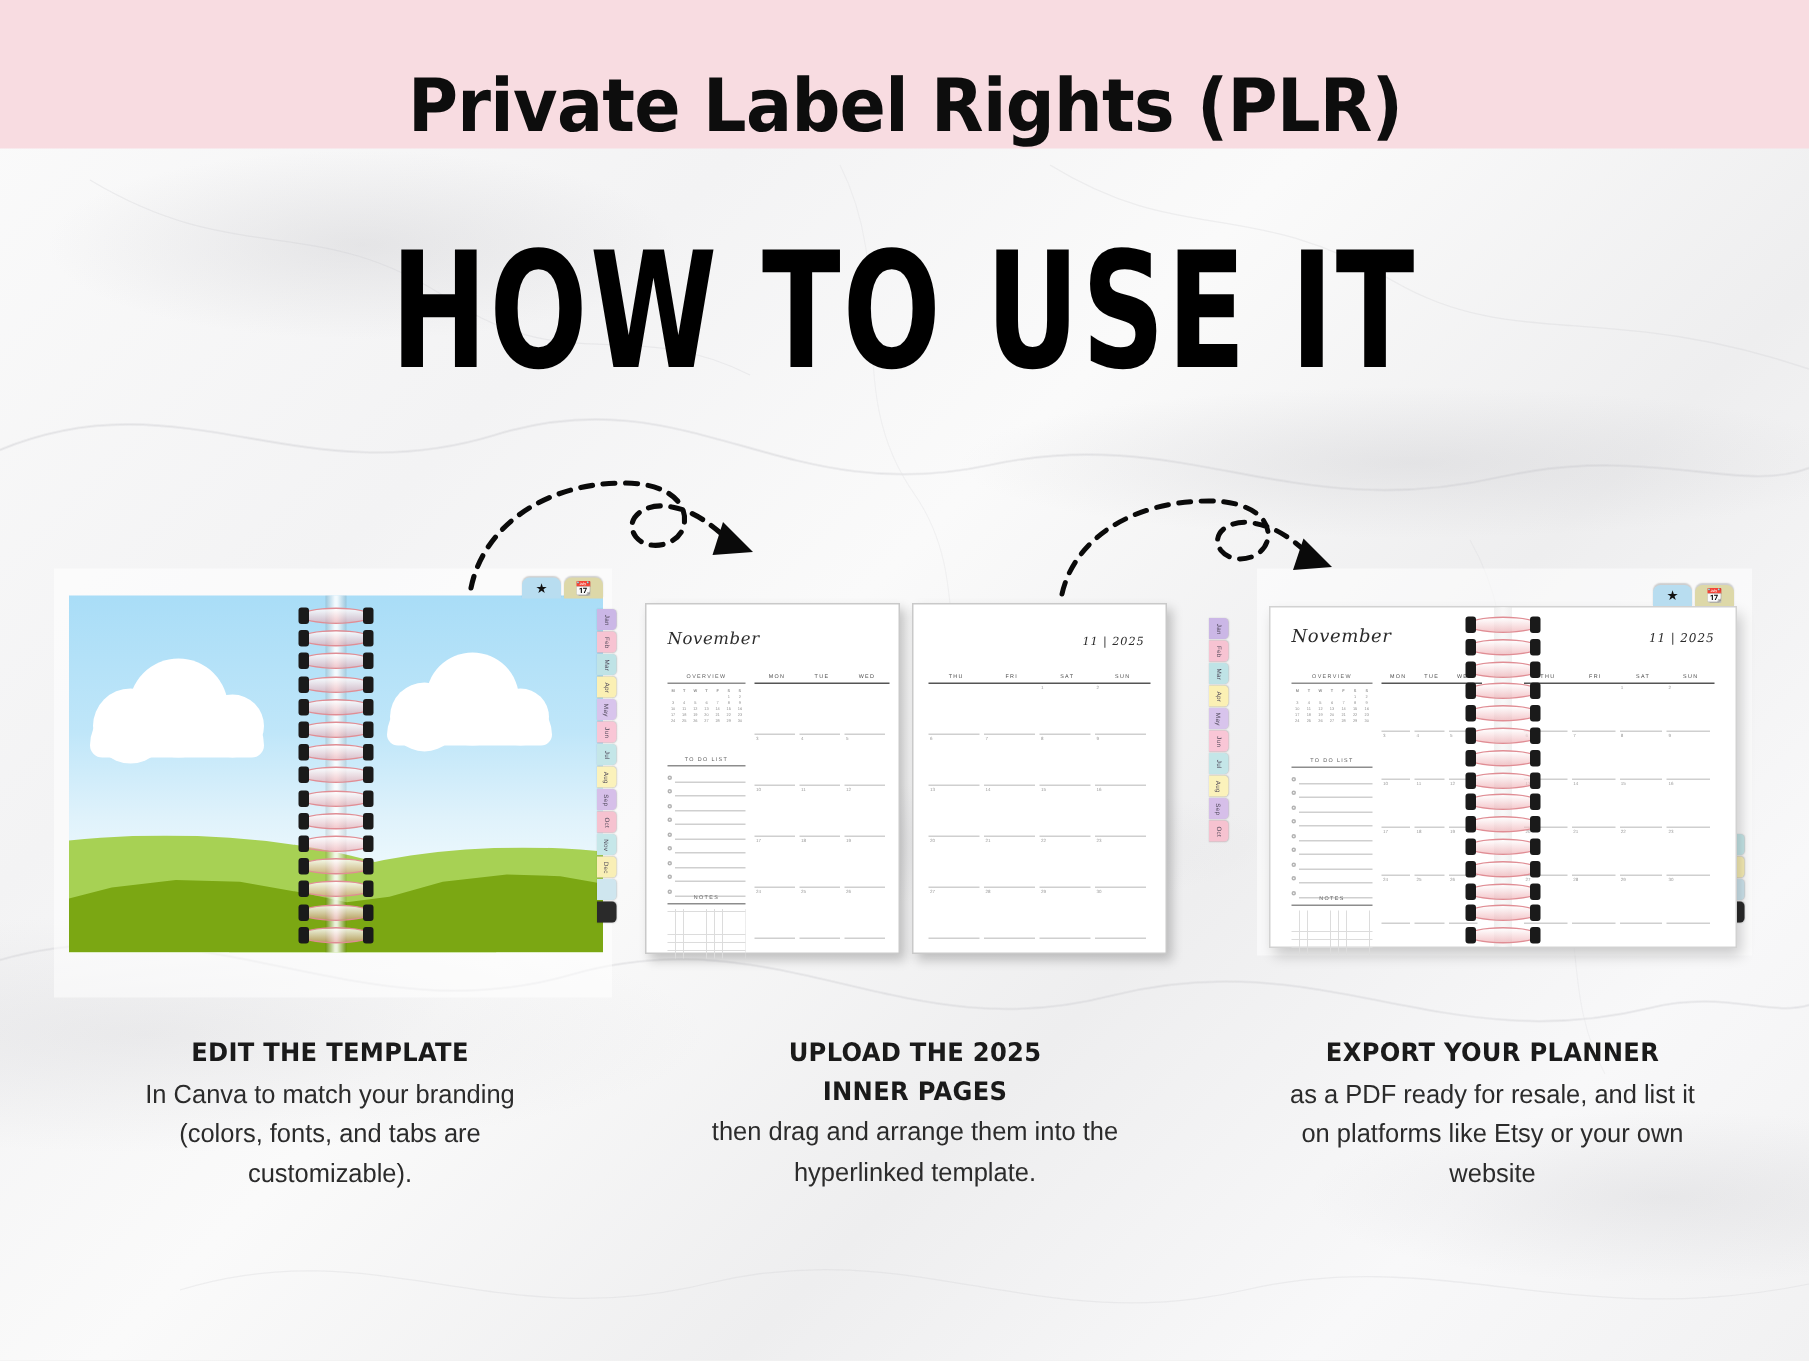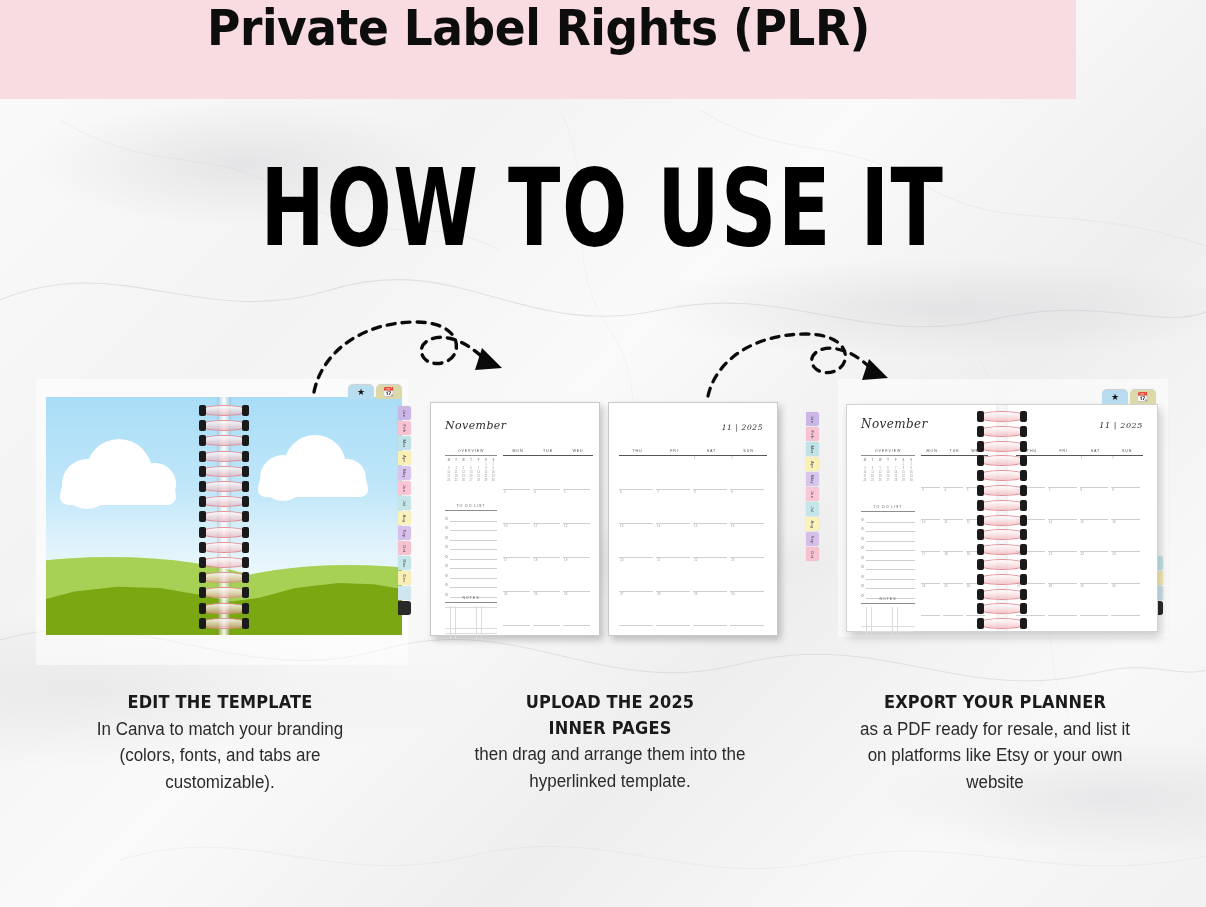--- a/index.html
+++ b/index.html
@@ -22,23 +22,23 @@
       radial-gradient(ellipse 260px 60px at 55% 62%, rgba(195,195,199,.22), transparent 70%),
       radial-gradient(ellipse 520px 110px at 8% 76%, rgba(188,188,193,.22), transparent 72%),
       radial-gradient(ellipse 330px 80px at 92% 88%, rgba(192,192,196,.26), transparent 72%),
       linear-gradient(135deg, #fbfbfb 0%, #f3f3f4 28%, #fafafa 46%, #eeeeef 66%, #f8f8f9 84%, #f1f1f2 100%);
   }
   #marble-veins { position: absolute; inset: 0; }
 
   
   #header-band {
     position: absolute; left: 0; top: 0;
-    width: 1076px; height: 99px;
+    width: 1206px; height: 99px;
     background: #f8dce1;
-    display: flex; align-items: flex-start; justify-content: center;
+    display: flex; align-items: flex-end; justify-content: center;
     z-index: 5;
   }
   #header-title {
     font-family: "DejaVu Sans", sans-serif;
     font-weight: 700;
     font-size: 49px;
     letter-spacing: -0.5px;
     color: #0d0d0d;
     transform: scaleX(.93);
   }

